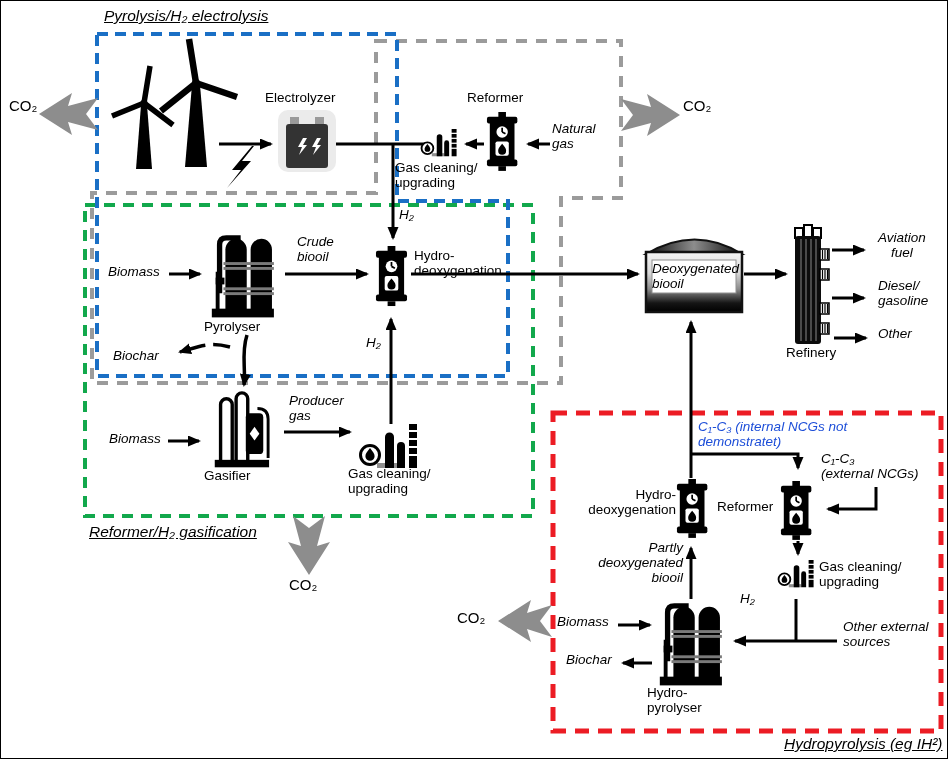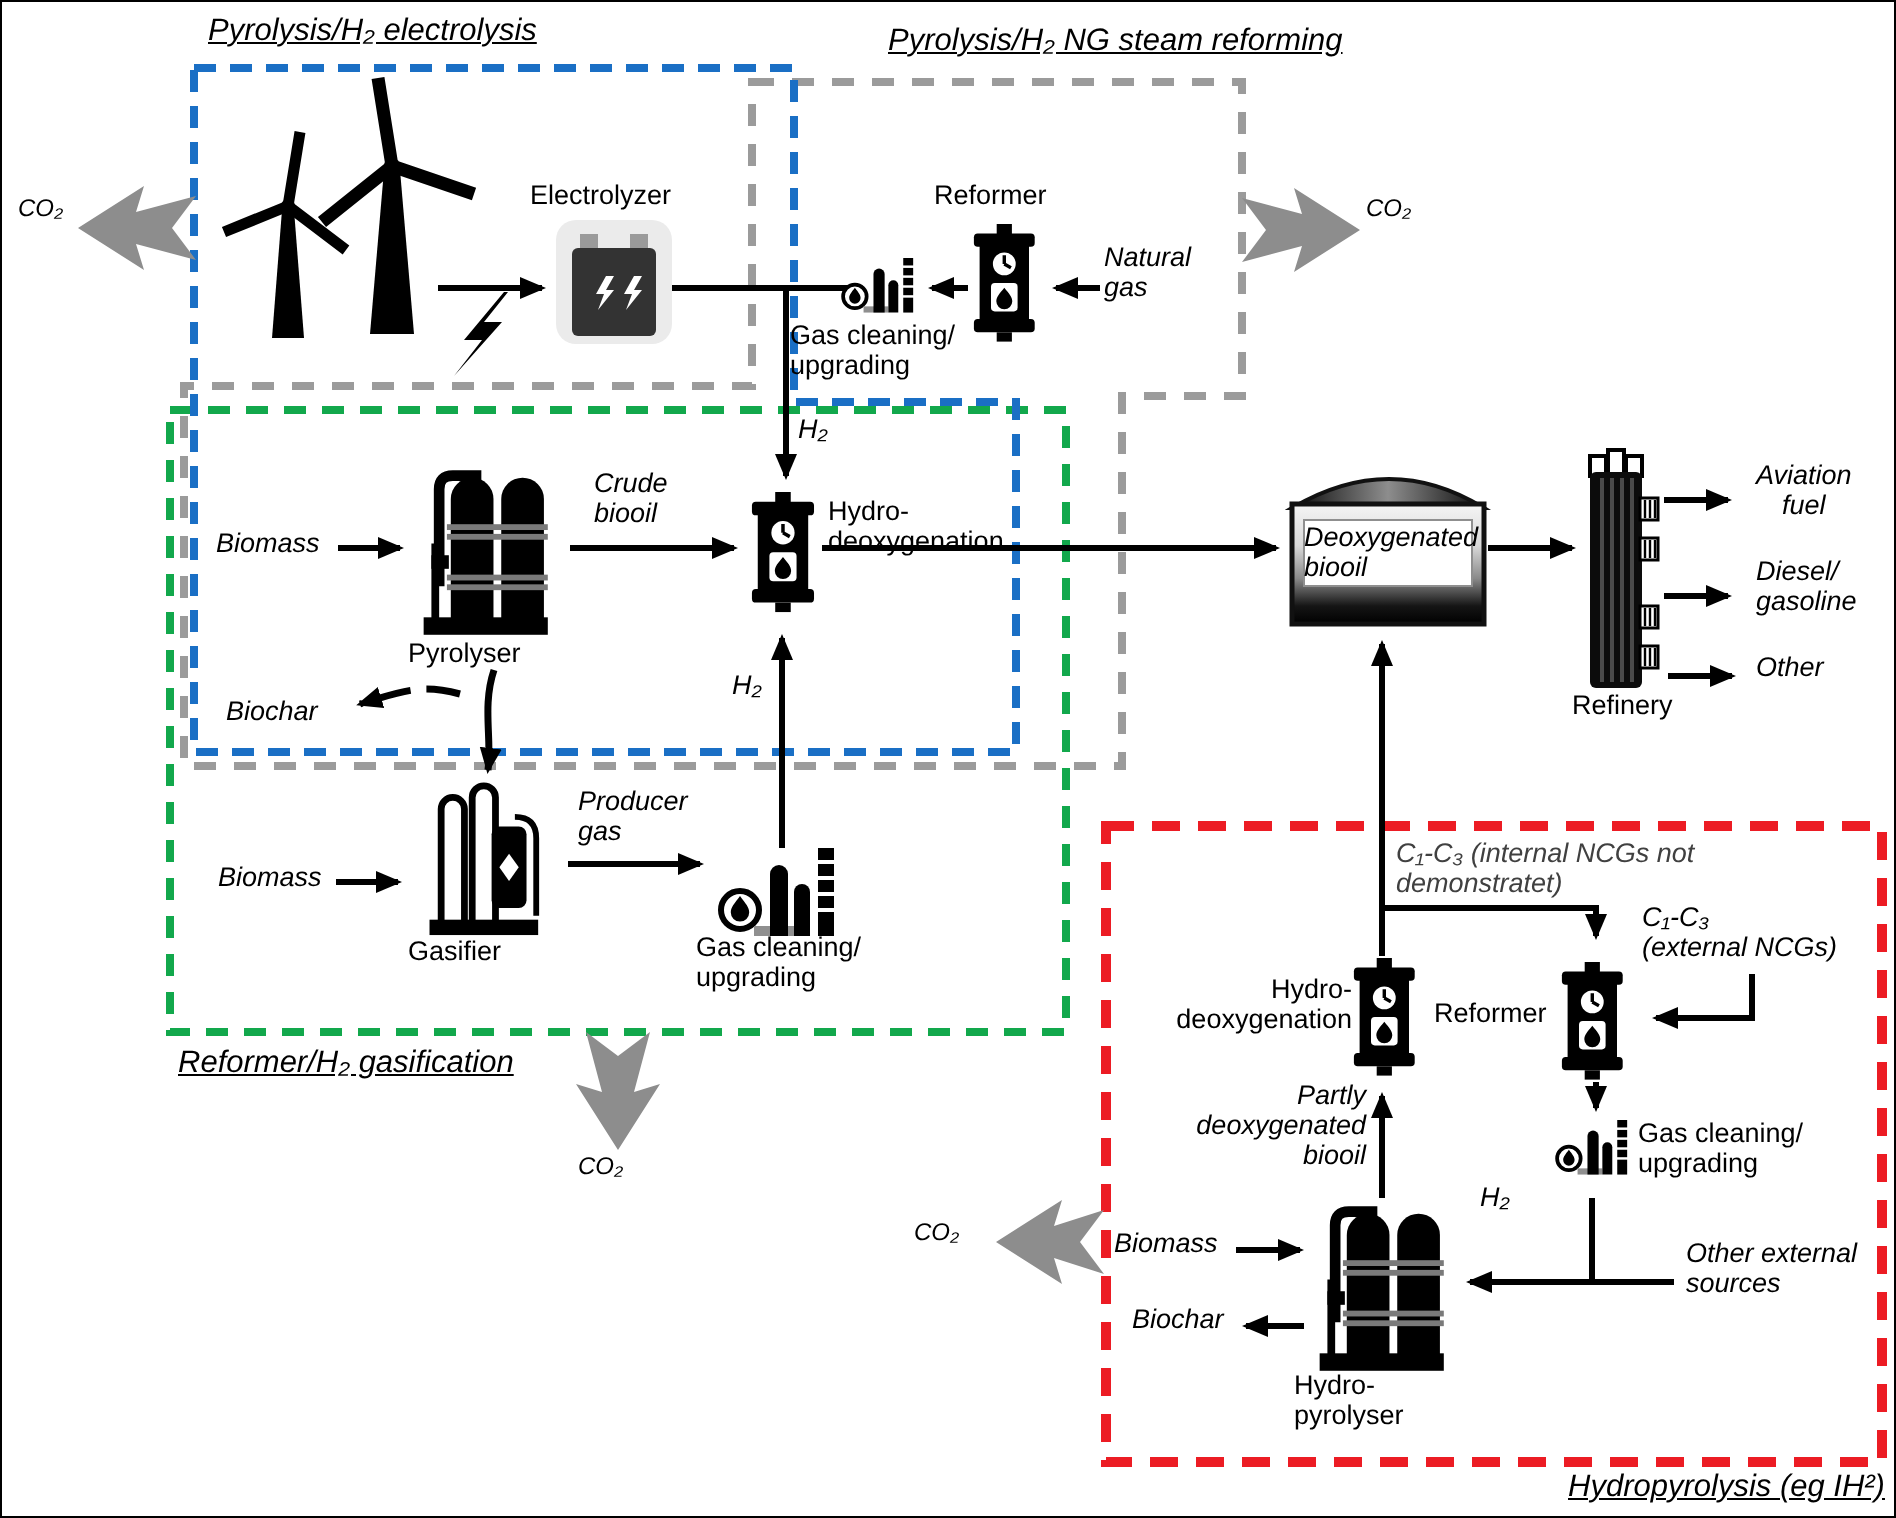--- a/index.html
+++ b/index.html
@@ -4,22 +4,22 @@
 <style>
   html,body{margin:0;padding:0;background:#fff;}
   #canvas{position:relative;width:948px;height:759px;background:#fff;border:1px solid #000;box-sizing:border-box;overflow:hidden;
           font-family:"Liberation Sans","DejaVu Sans",sans-serif;color:#000;}
   #overlay{position:absolute;left:0;top:0;width:948px;height:759px;}
   .lbl{position:absolute;font-size:13.5px;line-height:1.1;white-space:pre-line;z-index:5;}
   .it{font-style:italic;}
   .ctr{}
   .rgt{text-align:right;}
   .ttl{font-size:15.5px;text-decoration:underline;white-space:nowrap;font-style:italic;}
-  .red{color:#404040;}
-  .co2{font-size:12px;font-style:italic;}
+  .red{color:#1d4ed8;}
+  .co2{font-size:15px;}
 </style>
 </head>
 <body>
 
 <div id="canvas">
 
 <svg id="overlay" width="948" height="759" viewBox="0 0 948 759" xmlns="http://www.w3.org/2000/svg">
   <defs>
     <marker id="ah" markerUnits="userSpaceOnUse" markerWidth="14" markerHeight="12" refX="11" refY="5.5" orient="auto">
       <path d="M0,0 L13,5.5 L0,11 Z" fill="#000"></path>
@@ -179,21 +179,20 @@
       <rect x="29" y="24" width="9" height="11"></rect>
           <rect x="29" y="44" width="9" height="11"></rect>
       <rect x="29" y="78" width="9" height="11"></rect>
           <rect x="29" y="98" width="9" height="11"></rect>
     </g>
     <path d="M31.5,25 v9 M34,25 v9 M36.5,25 v9 M31.5,45 v9 M34,45 v9 M36.5,45 v9 M31.5,79 v9 M34,79 v9 M36.5,79 v9 M31.5,99 v9 M34,99 v9 M36.5,99 v9" stroke="#000" stroke-width="1.2"></path>
   </g>
 </svg>
 
   <div class="lbl ttl" style="left:103px;top:6px;">Pyrolysis/H₂ electrolysis</div>
-  <div class="lbl ttl" style="left:443px;top:11px;">Pyrolysis/H₂ NG steam reforming</div>
   <div class="lbl ttl" style="left:88px;top:522px;">Reformer/H₂ gasification</div>
   <div class="lbl ttl" style="left:783px;top:734px;">Hydropyrolysis (eg IH²)</div>
 
   <div class="lbl co2" style="left:8px;top:97px;">CO₂</div>
   <div class="lbl co2" style="left:682px;top:97px;">CO₂</div>
   <div class="lbl co2 ctr" style="left:288px;top:576px;width:40px;">CO₂</div>
   <div class="lbl co2" style="left:456px;top:609px;">CO₂</div>
 
   <div class="lbl ctr" style="left:264px;top:90px;width:85px;">Electrolyzer</div>
   <div class="lbl ctr" style="left:466px;top:90px;width:70px;">Reformer</div>

